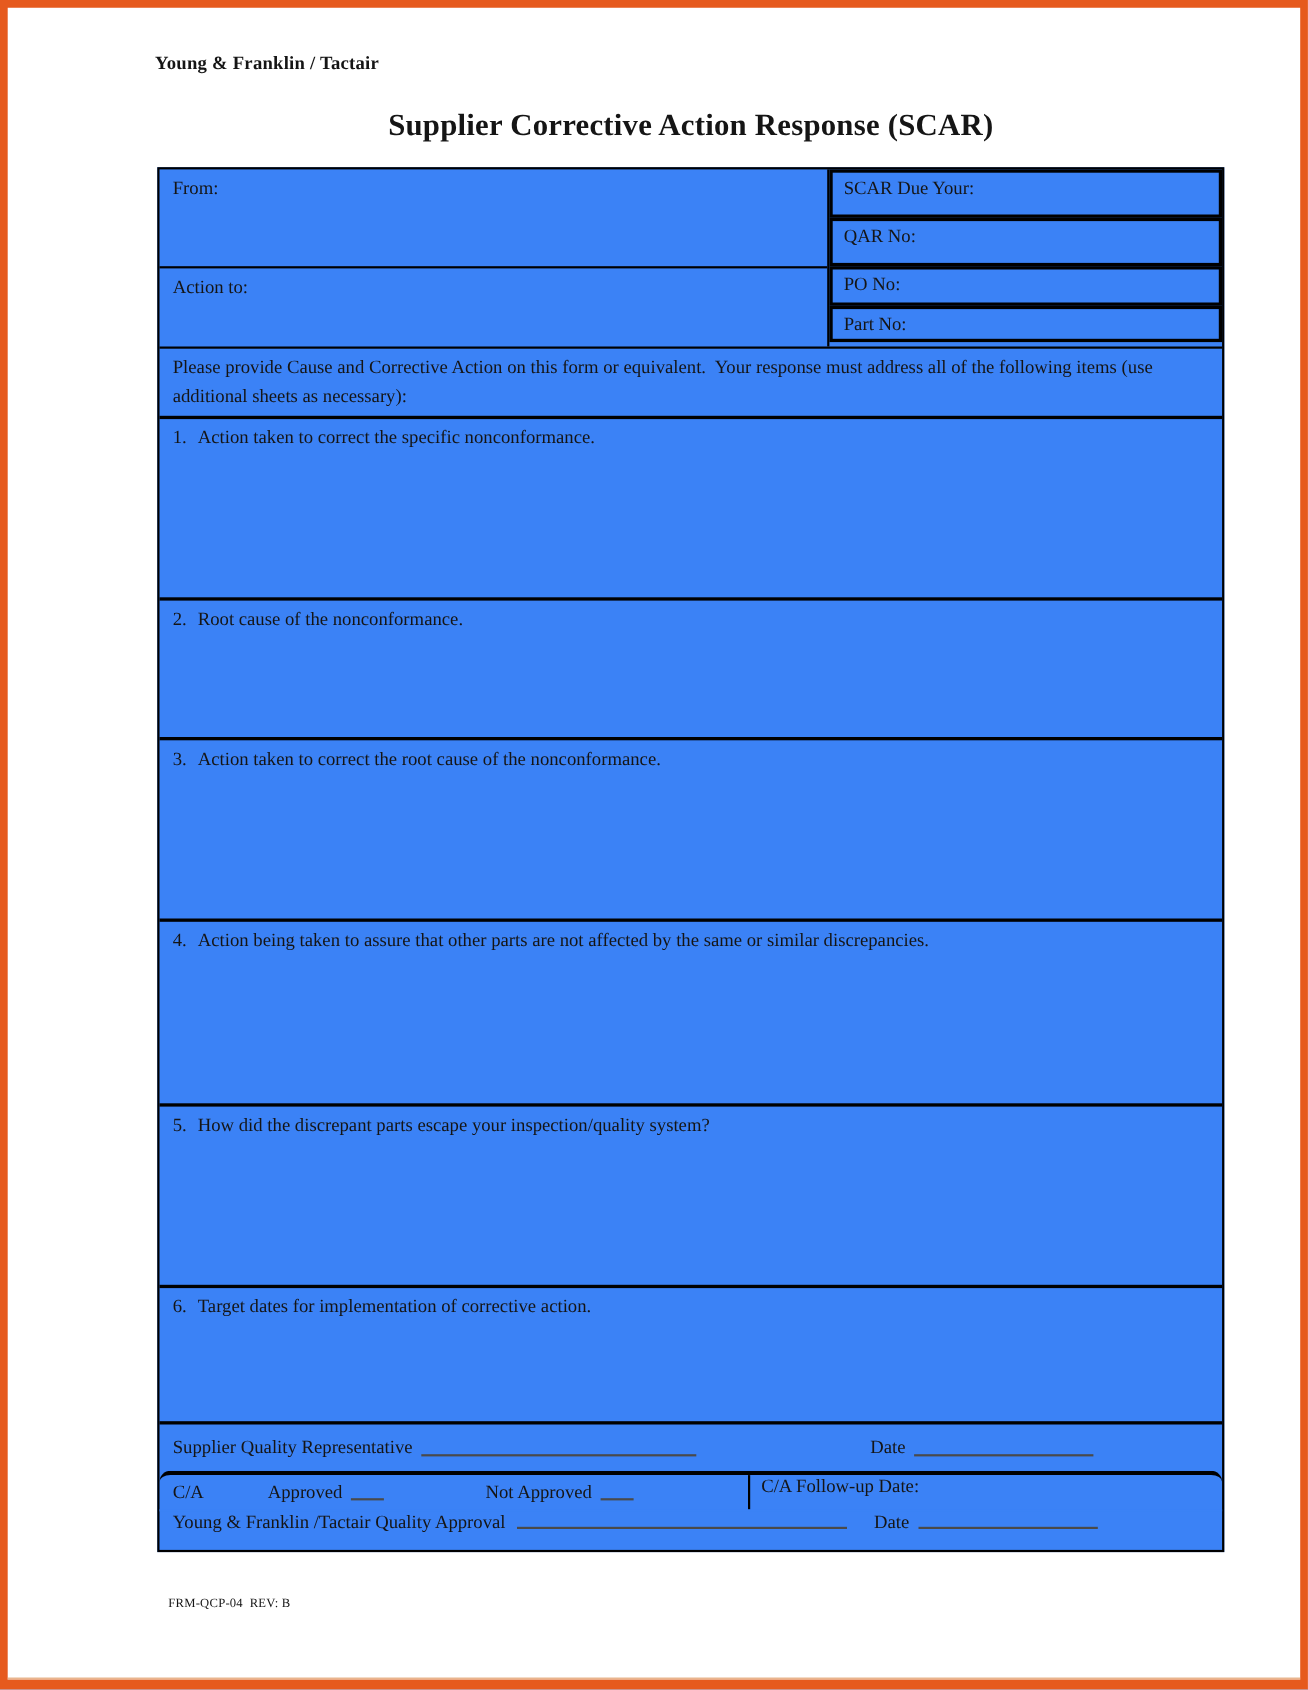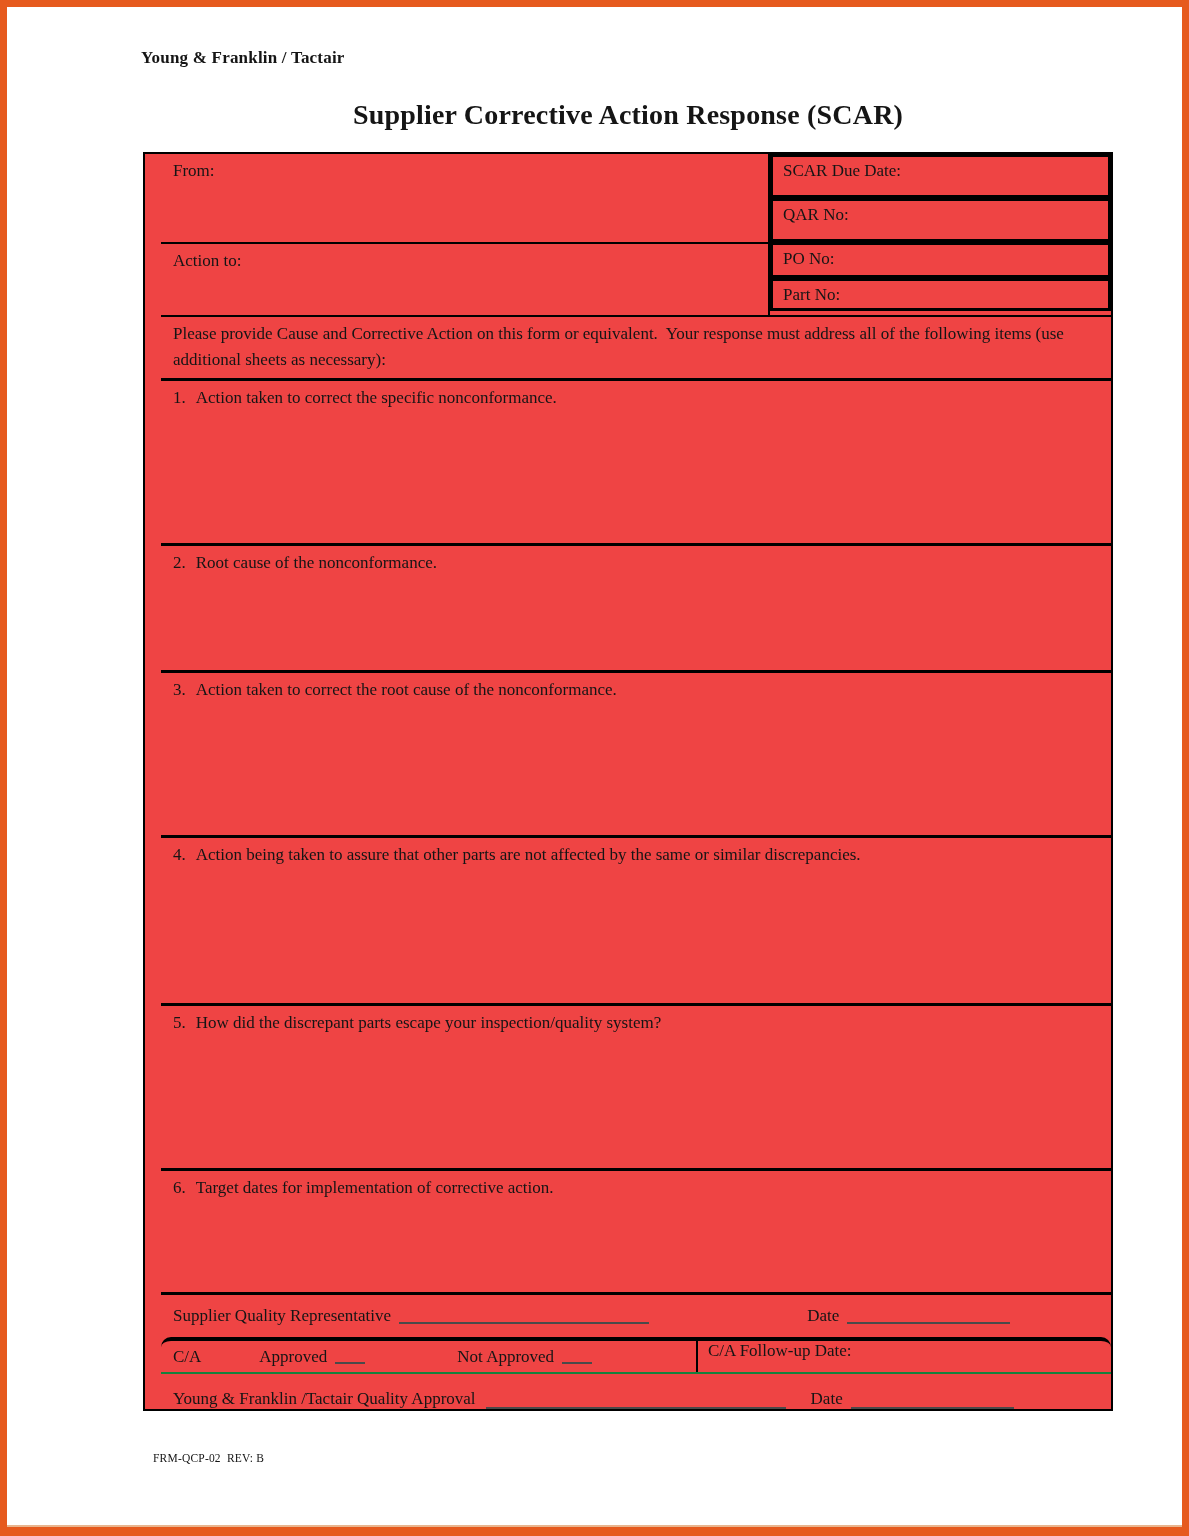--- a/index.html
+++ b/index.html
@@ -16,23 +16,22 @@
   .company{
     position:absolute;left:141px;top:48px;
     font-weight:bold;font-size:17px;letter-spacing:.2px;text-align:center;
   }
   .doc-title{
     position:absolute;left:143px;top:99px;width:970px;text-align:center;
     font-weight:bold;font-size:28px;letter-spacing:.2px;
   }
   .form-table{
     position:absolute;left:143px;top:152px;width:970px;
-    border:2px solid #000;box-sizing:border-box;background:#ef4444;
+    border:2px solid #000;box-sizing:border-box;background:#3b82f6;
     font-size:17px;
-    padding-left:16px;
   }
   .form-table *{box-sizing:border-box;}
   .row-a{height:161px;display:flex;}
   .col-left{width:609px;border-right:2px solid #000;display:flex;flex-direction:column;}
   .cell-from{height:90px;border-bottom:2px solid #000;padding:7px 12px;}
   .cell-reply{flex:1;padding:7px 12px;}
   .col-right{flex:1;display:flex;flex-direction:column;}
   .hv-cell{border:3px solid #000;padding:4px 10px;}
   .hv-1{height:44px;}
   .hv-2{height:44px;}
@@ -57,21 +56,21 @@
   .uline{display:inline-block;border-bottom:2px solid #4a4a4a;height:16px;}
   .ul-sig{width:250px;margin-left:8px;}
   .ul-date{width:163px;margin-left:8px;}
   .date-supplier{margin-left:158px;}
   .row-ca{border-top:4px solid #000;height:35px;display:flex;border-radius:10px;}
   .ca-left{width:537px;border-right:2px solid #000;display:flex;align-items:center;padding:0 12px;}
   .ca-right{flex:1;display:flex;padding:0 10px;}
   .ca-approved{margin-left:58px;}
   .ul-short{width:30px;margin-left:8px;height:14px;}
   .ca-notapproved{margin-left:92px;}
-  .row-approval{border-top:2px solid #15803d;height:37px;display:flex;align-items:flex-end;padding:0 12px;}
+  .row-approval{border-top:2px solid #3b82f6;height:37px;display:flex;align-items:flex-start;padding:0 12px;}
   .ul-appr{width:300px;margin-left:10px;}
   .date-approval{margin-left:25px;}
   .form-code{
     position:absolute;left:153px;top:1452px;font-size:11.5px;letter-spacing:.2px;
     white-space:pre-wrap;
   }
 </style>
 </head>
 <body>
 
@@ -84,21 +83,21 @@
     <div class="col-left">
       <div class="cell-from">
         <span>From:</span>
       </div>
       <div class="cell-reply">
         <span>Action to:</span>
       </div>
     </div>
     <div class="col-right">
       <div class="hv-cell hv-1">
-        <span>SCAR Due Date:</span>
+        <span>SCAR Due Your:</span>
       </div>
       <div class="hv-cell hv-2">
         <span>QAR No:</span>
       </div>
       <div class="hv-cell hv-3">
         <span>PO No:</span>
       </div>
       <div class="hv-cell hv-4">
         <span>Part No:</span>
       </div>
@@ -148,15 +147,15 @@
 
   <div class="row-approval">
     <span>Young &amp; Franklin /Tactair Quality Approval</span>
     <span class="uline ul-appr"></span>
     <span class="date-approval">Date</span>
     <span class="uline ul-date"></span>
   </div>
 
 </div>
 
-<div class="form-code">FRM-QCP-02  REV: B</div>
+<div class="form-code">FRM-QCP-04  REV: B</div>
 
 <div class="frame"></div>
 
 </body></html>

